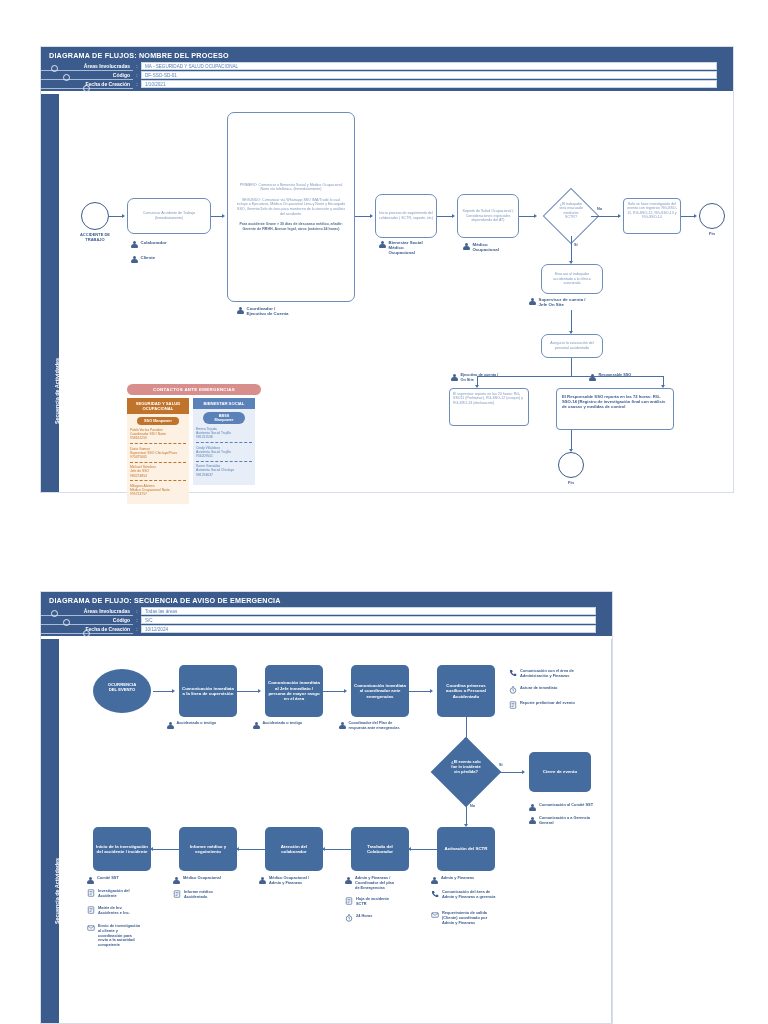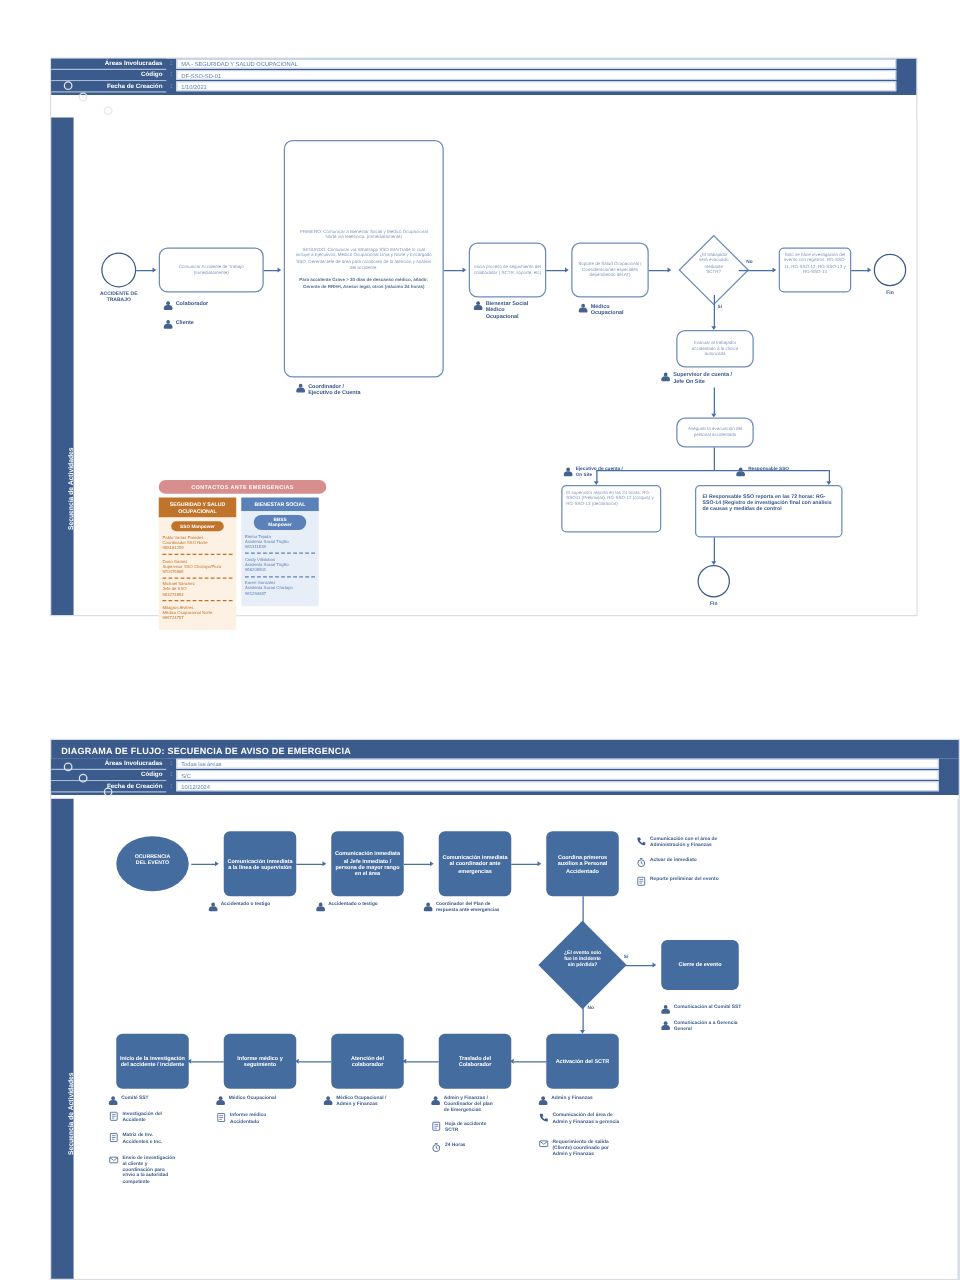--- a/index.html
+++ b/index.html
@@ -156,20 +156,21 @@
   .contact.sso { color: #c0732a; border-bottom: 1px dashed #c0732a; }
   .contact.bs { color: #5a82b8; border-bottom: 1px dashed #5a82b8; }
   .contact.last { border-bottom: none; }
 </style>
 </head>
 <body>
 
 <div class="page">
 
   <div class="doc" style="left:40px; top:46px; width:694px; height:447px; border:1px solid #d7dee8;">
+    <div class="doc-title">DIAGRAMA DE FLUJOS: NOMBRE DEL PROCESO</div>
     <div class="meta">
       <div class="meta-row">
         <span class="meta-lbl">Áreas Involucradas</span>
         <span class="meta-colon">:</span>
         <span class="meta-val">MA - SEGURIDAD Y SALUD OCUPACIONAL</span>
       </div>
       <div class="meta-row">
         <span class="meta-lbl">Código</span>
         <span class="meta-colon">:</span>
         <span class="meta-val">DF-SSO-SD-01</span>
@@ -357,21 +358,21 @@
 Asistenta Social Chiclayo
 981294637</div>
             </div>
           </div>
         </div>
       </div>
 
     </div>
   </div>
 
-  <div class="doc" style="left:40px; top:591px; width:728px; height:433px; border:1px solid #d7dee8;">
+  <div class="doc" style="left:40px; top:591px; width:573px; height:433px; border:1px solid #d7dee8;">
     <div class="doc-title">DIAGRAMA DE FLUJO: SECUENCIA DE AVISO DE EMERGENCIA</div>
     <div class="meta">
       <div class="meta-row">
         <span class="meta-lbl">Áreas Involucradas</span>
         <span class="meta-colon">:</span>
         <span class="meta-val">Todas las áreas</span>
       </div>
       <div class="meta-row">
         <span class="meta-lbl">Código</span>
         <span class="meta-colon">:</span>

